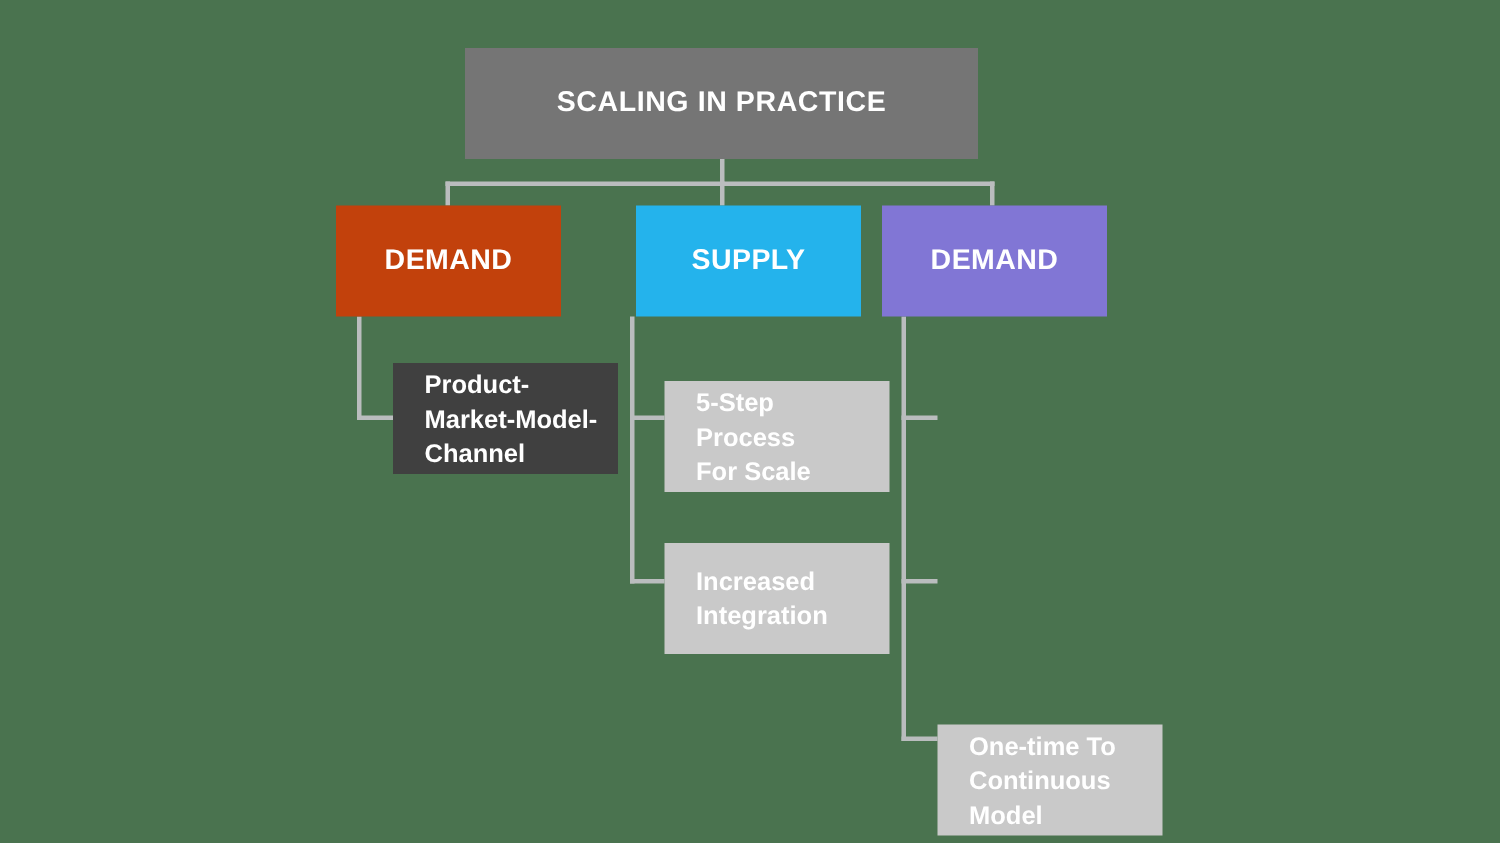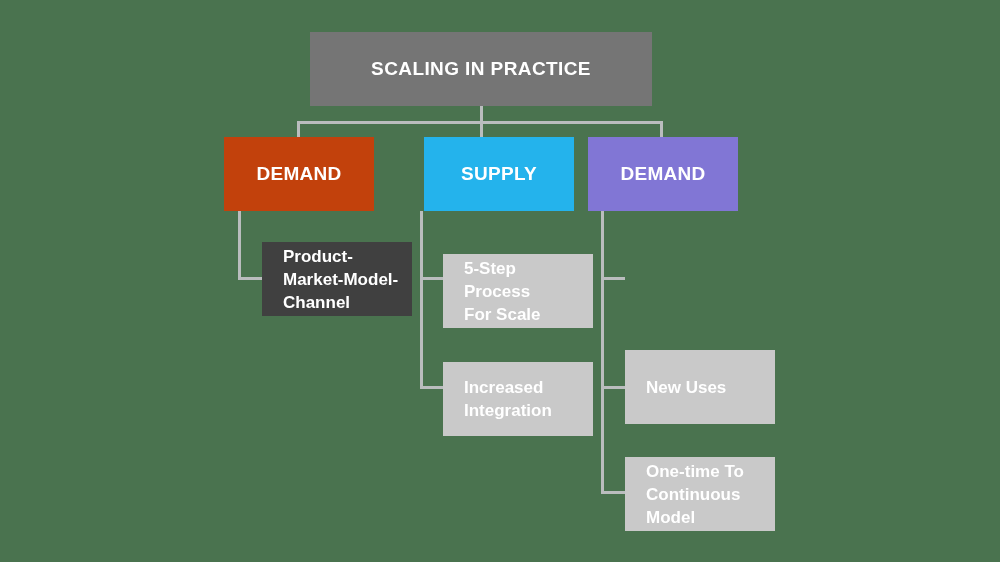--- a/index.html
+++ b/index.html
@@ -97,22 +97,19 @@
 
   <div class="node child col-supply row-1" style="background-color: rgb(201, 201, 201);">
     <span>5-Step Process
 For Scale</span>
   </div>
   <div class="node child col-supply row-2" style="background-color: rgb(201, 201, 201);">
     <span>Increased
 Integration</span>
   </div>
 
-  <div class="node child col-usage row-2" style="background-color: rgb(201, 201, 201);">
-    <span>New Uses</span>
-  </div>
-  <div class="node child col-usage row-3" style="background-color: rgb(201, 201, 201);">
+  <div class="node child col-usage row-3" style="background-color: rgb(201, 201, 201); margin-top: 26px;">
     <span>One-time To
 Continuous
 Model</span>
   </div>
 
 </div>
 
 </body></html>

